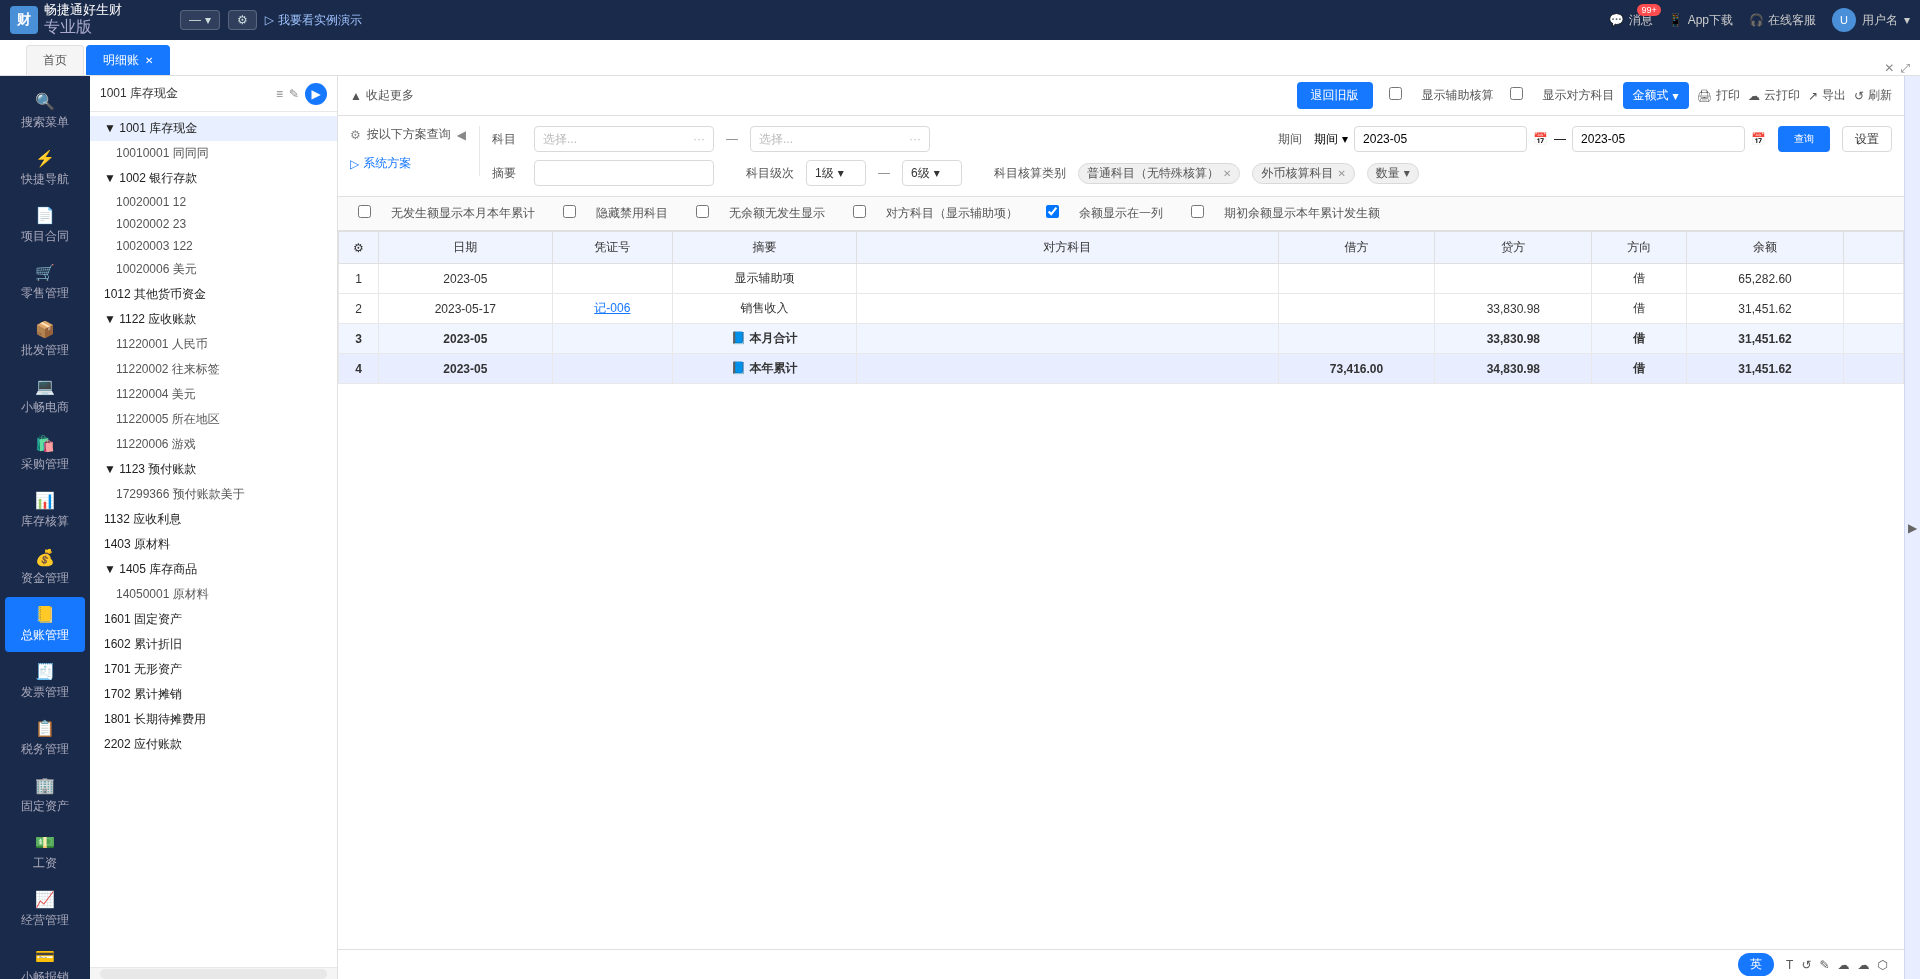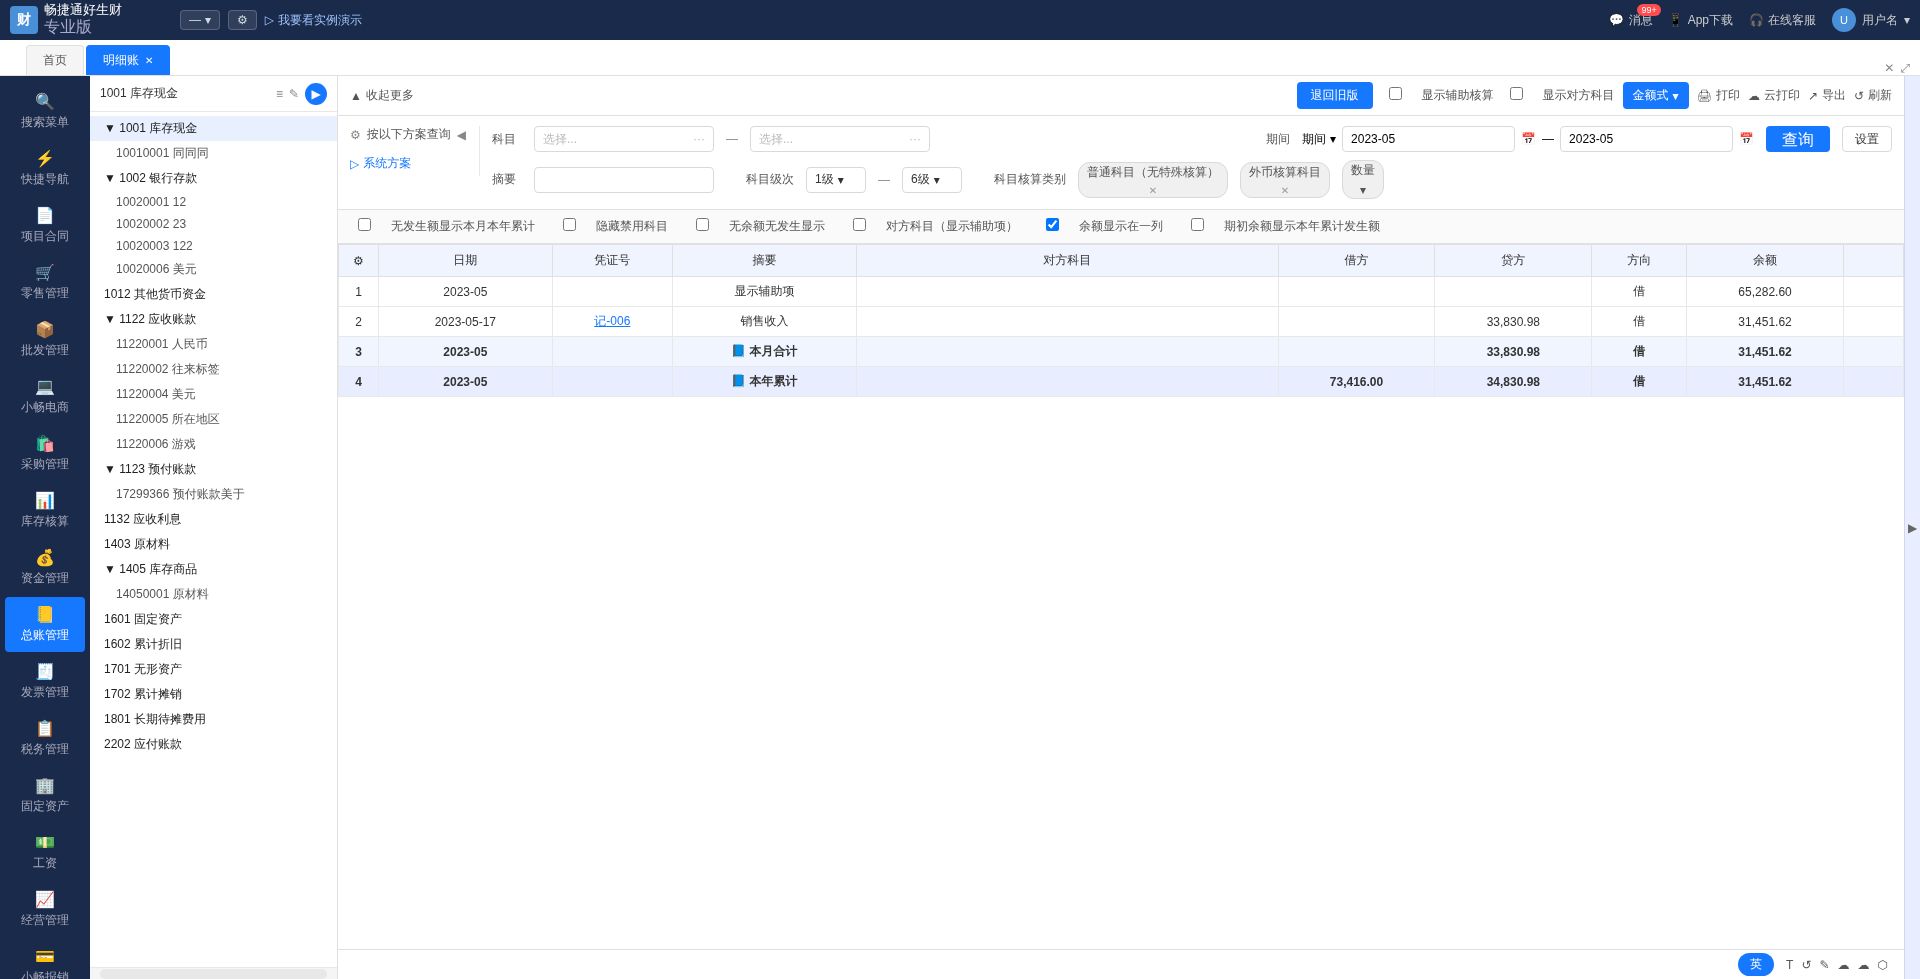--- a/index.html
+++ b/index.html
@@ -297,33 +297,32 @@
       border: 1px solid #d9d9d9;
       border-radius: 4px;
       padding: 3px 8px;
       height: 26px;
       font-size: 12px;
       min-width: 90px;
     }
     .filter-btn-query {
       background: #1677ff;
       color: #fff; border: none; border-radius: 4px;
-      padding: 4px 16px; cursor: pointer; font-size: 16px; height: 26px;
+      padding: 4px 16px; cursor: pointer; font-size: 10px; height: 26px;
     }
     .filter-btn-set {
       background: #fff; color: #333;
       border: 1px solid #d9d9d9; border-radius: 4px;
       padding: 4px 12px; cursor: pointer; font-size: 12px; height: 26px;
     }
     .tag-badge {
       display: inline-flex; align-items: center; gap: 4px;
       background: #f0f0f0; border: 1px solid #d9d9d9;
       border-radius: 12px; padding: 1px 8px; color: #555; font-size: 11px;
       cursor: pointer;
-      flex-direction: column;
     }
     .tag-badge .x { color: #999; font-size: 10px; }
 
     
     .check-row {
       display: flex; align-items: center; gap: 20px;
       padding: 8px 12px;
       background: #fafafa;
       border-bottom: 1px solid #e0e0e0;
     }

